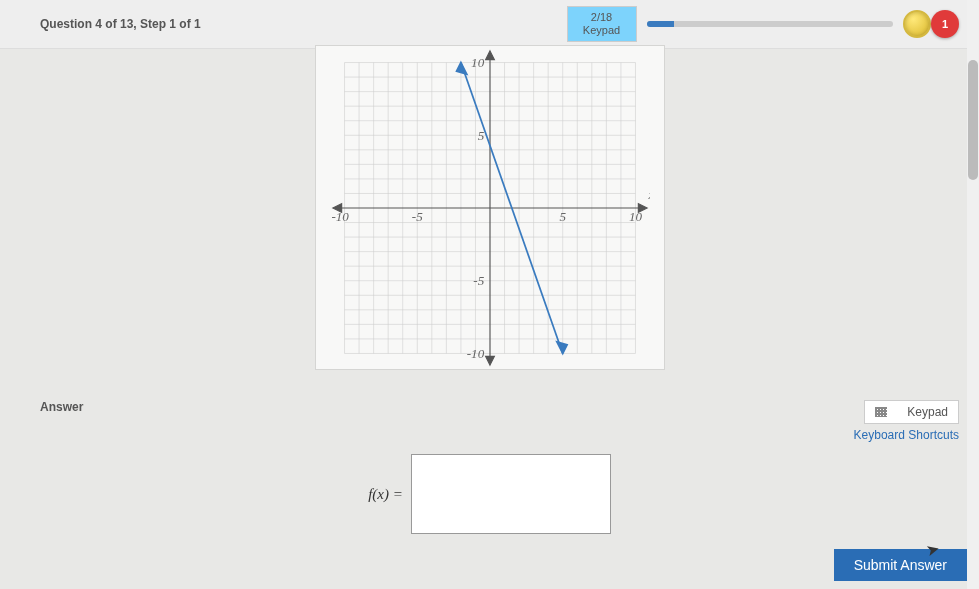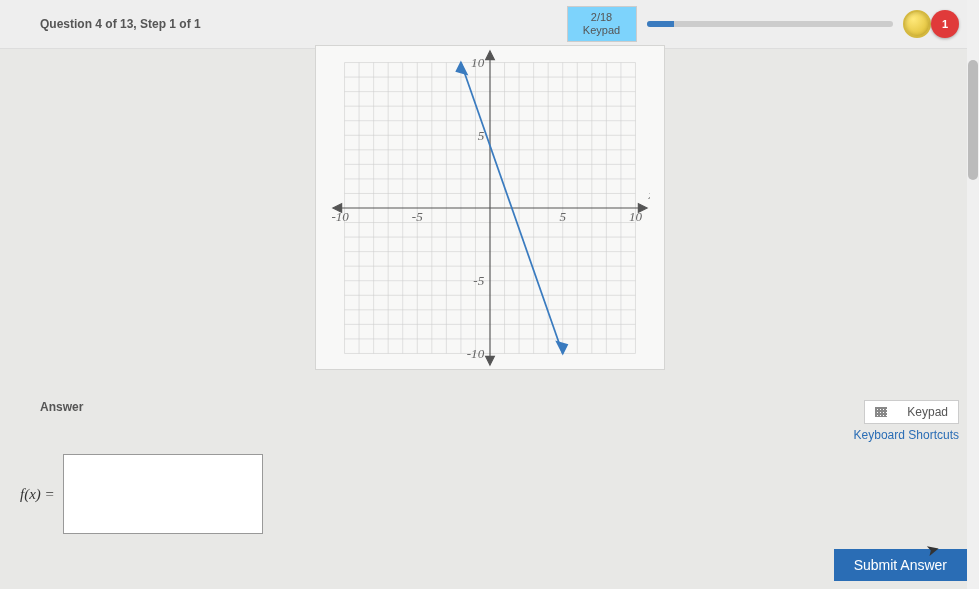--- a/index.html
+++ b/index.html
@@ -122,20 +122,21 @@
       color: #2a6db5;
       cursor: pointer;
       margin-top: 4px;
       display: block;
       padding-left: 30px;
     }
     .answer-input-row {
       clear: both;
       display: flex;
       align-items: center;
+      justify-content: center;
       margin-top: 40px;
       gap: 8px;
     }
     .fx-label {
       font-family: "Times New Roman", serif;
       font-style: italic;
       font-size: 15px;
       color: #333;
     }
     .answer-input {

